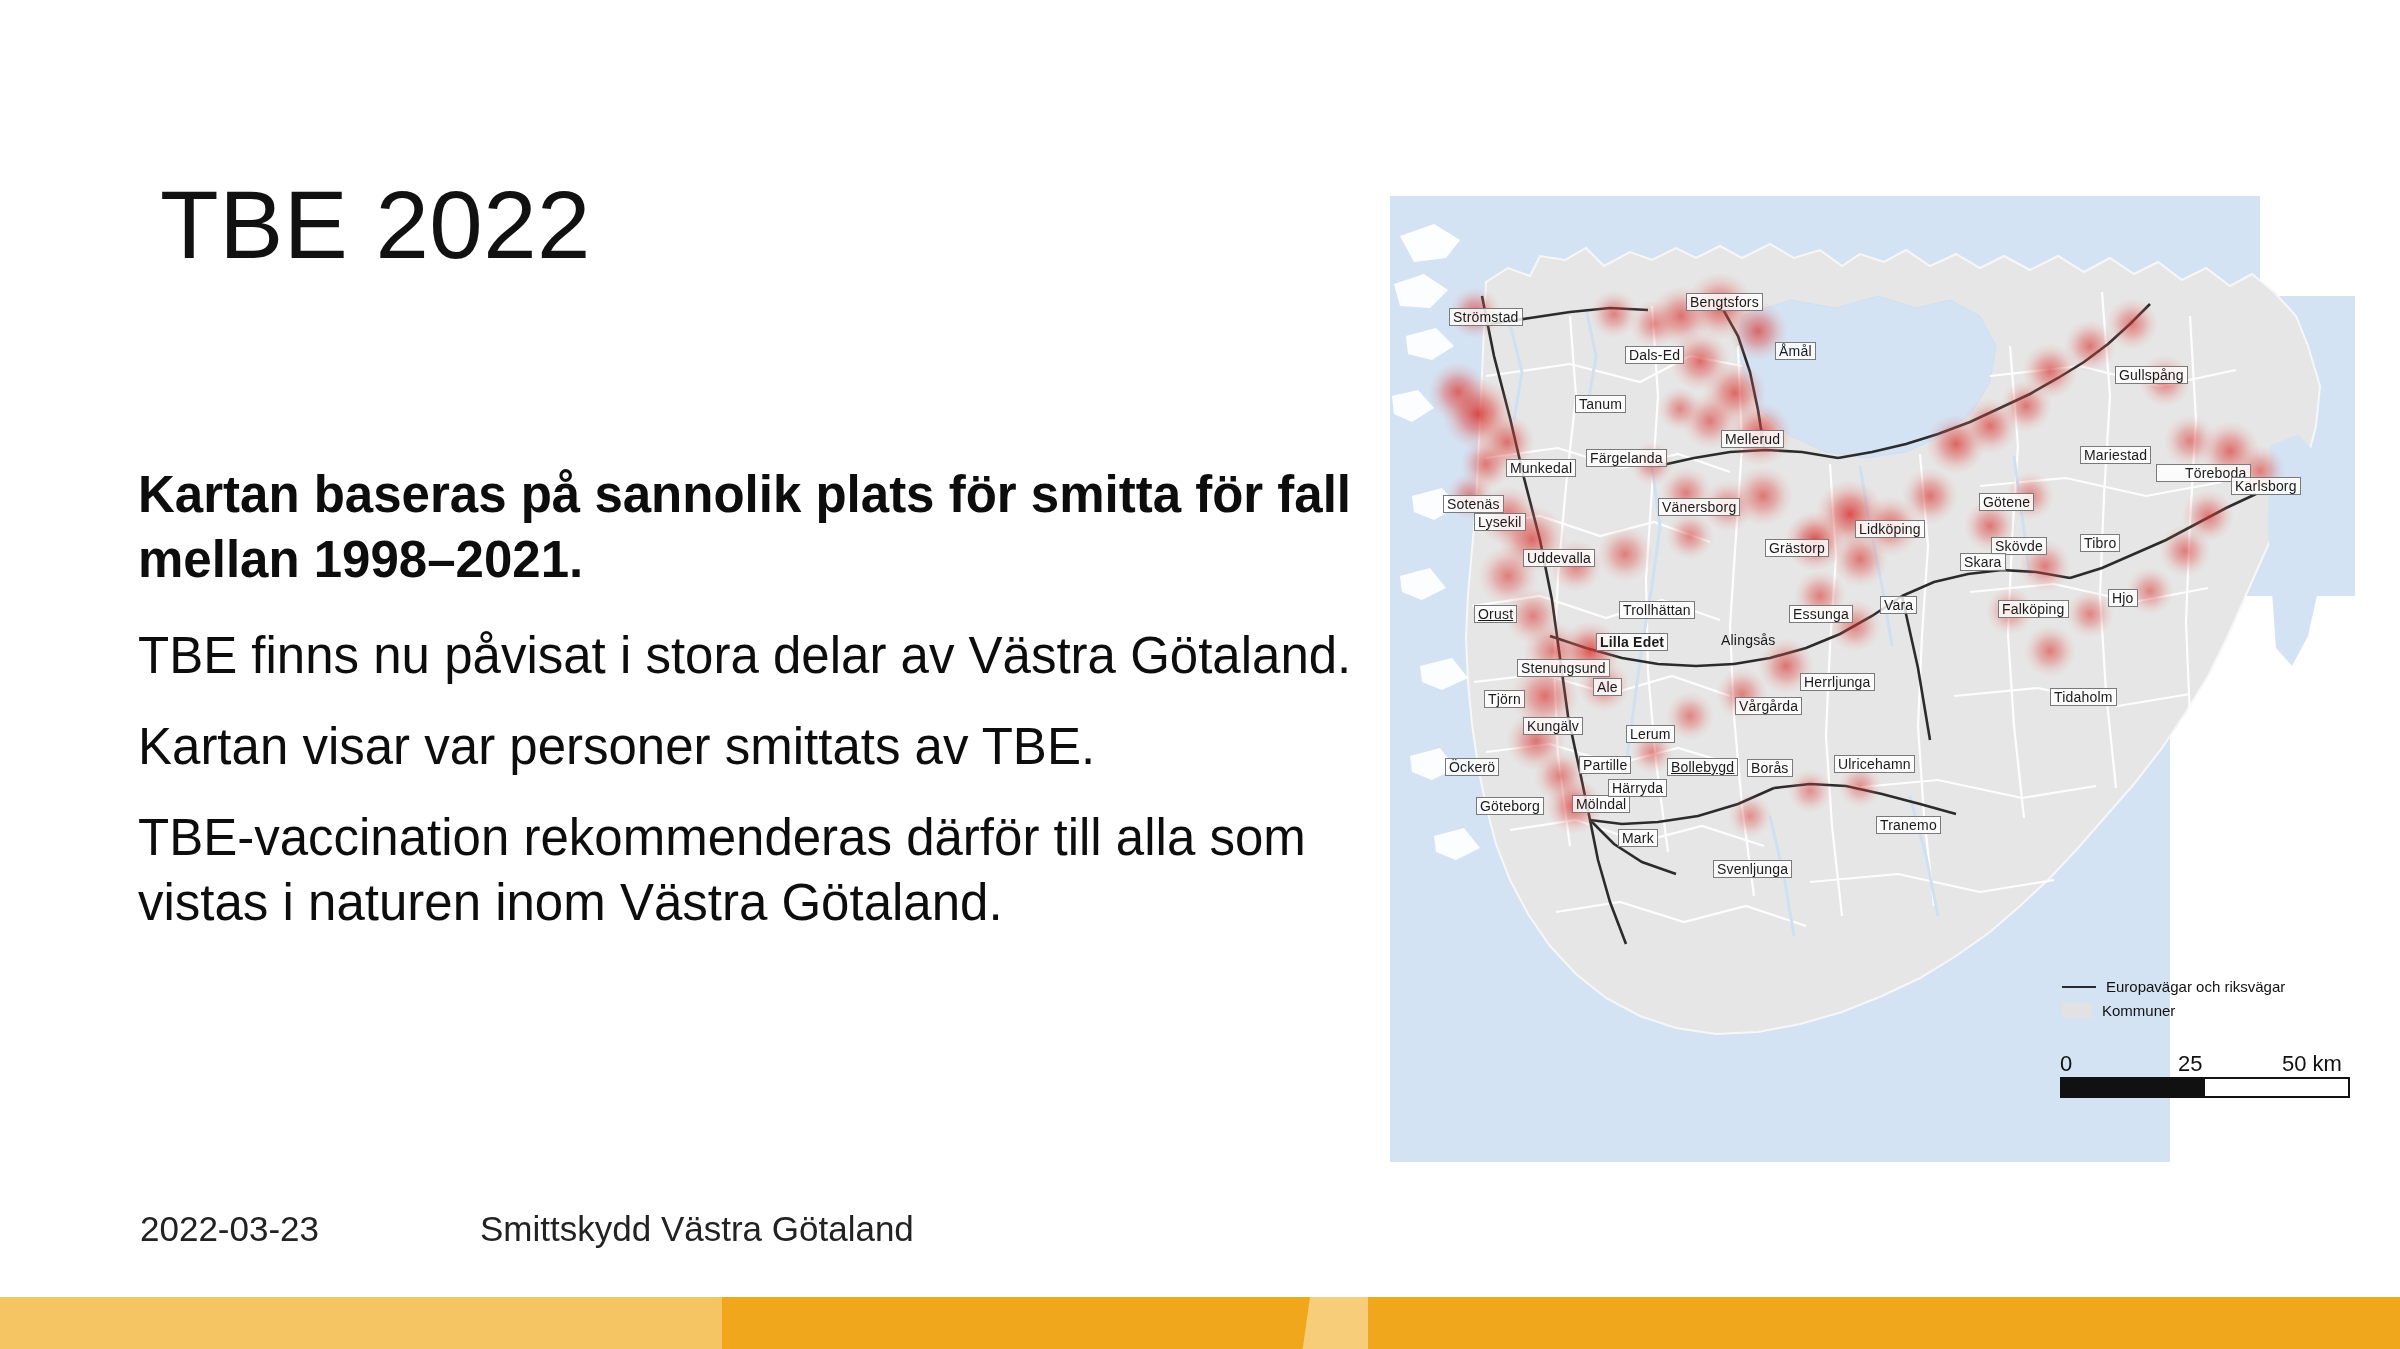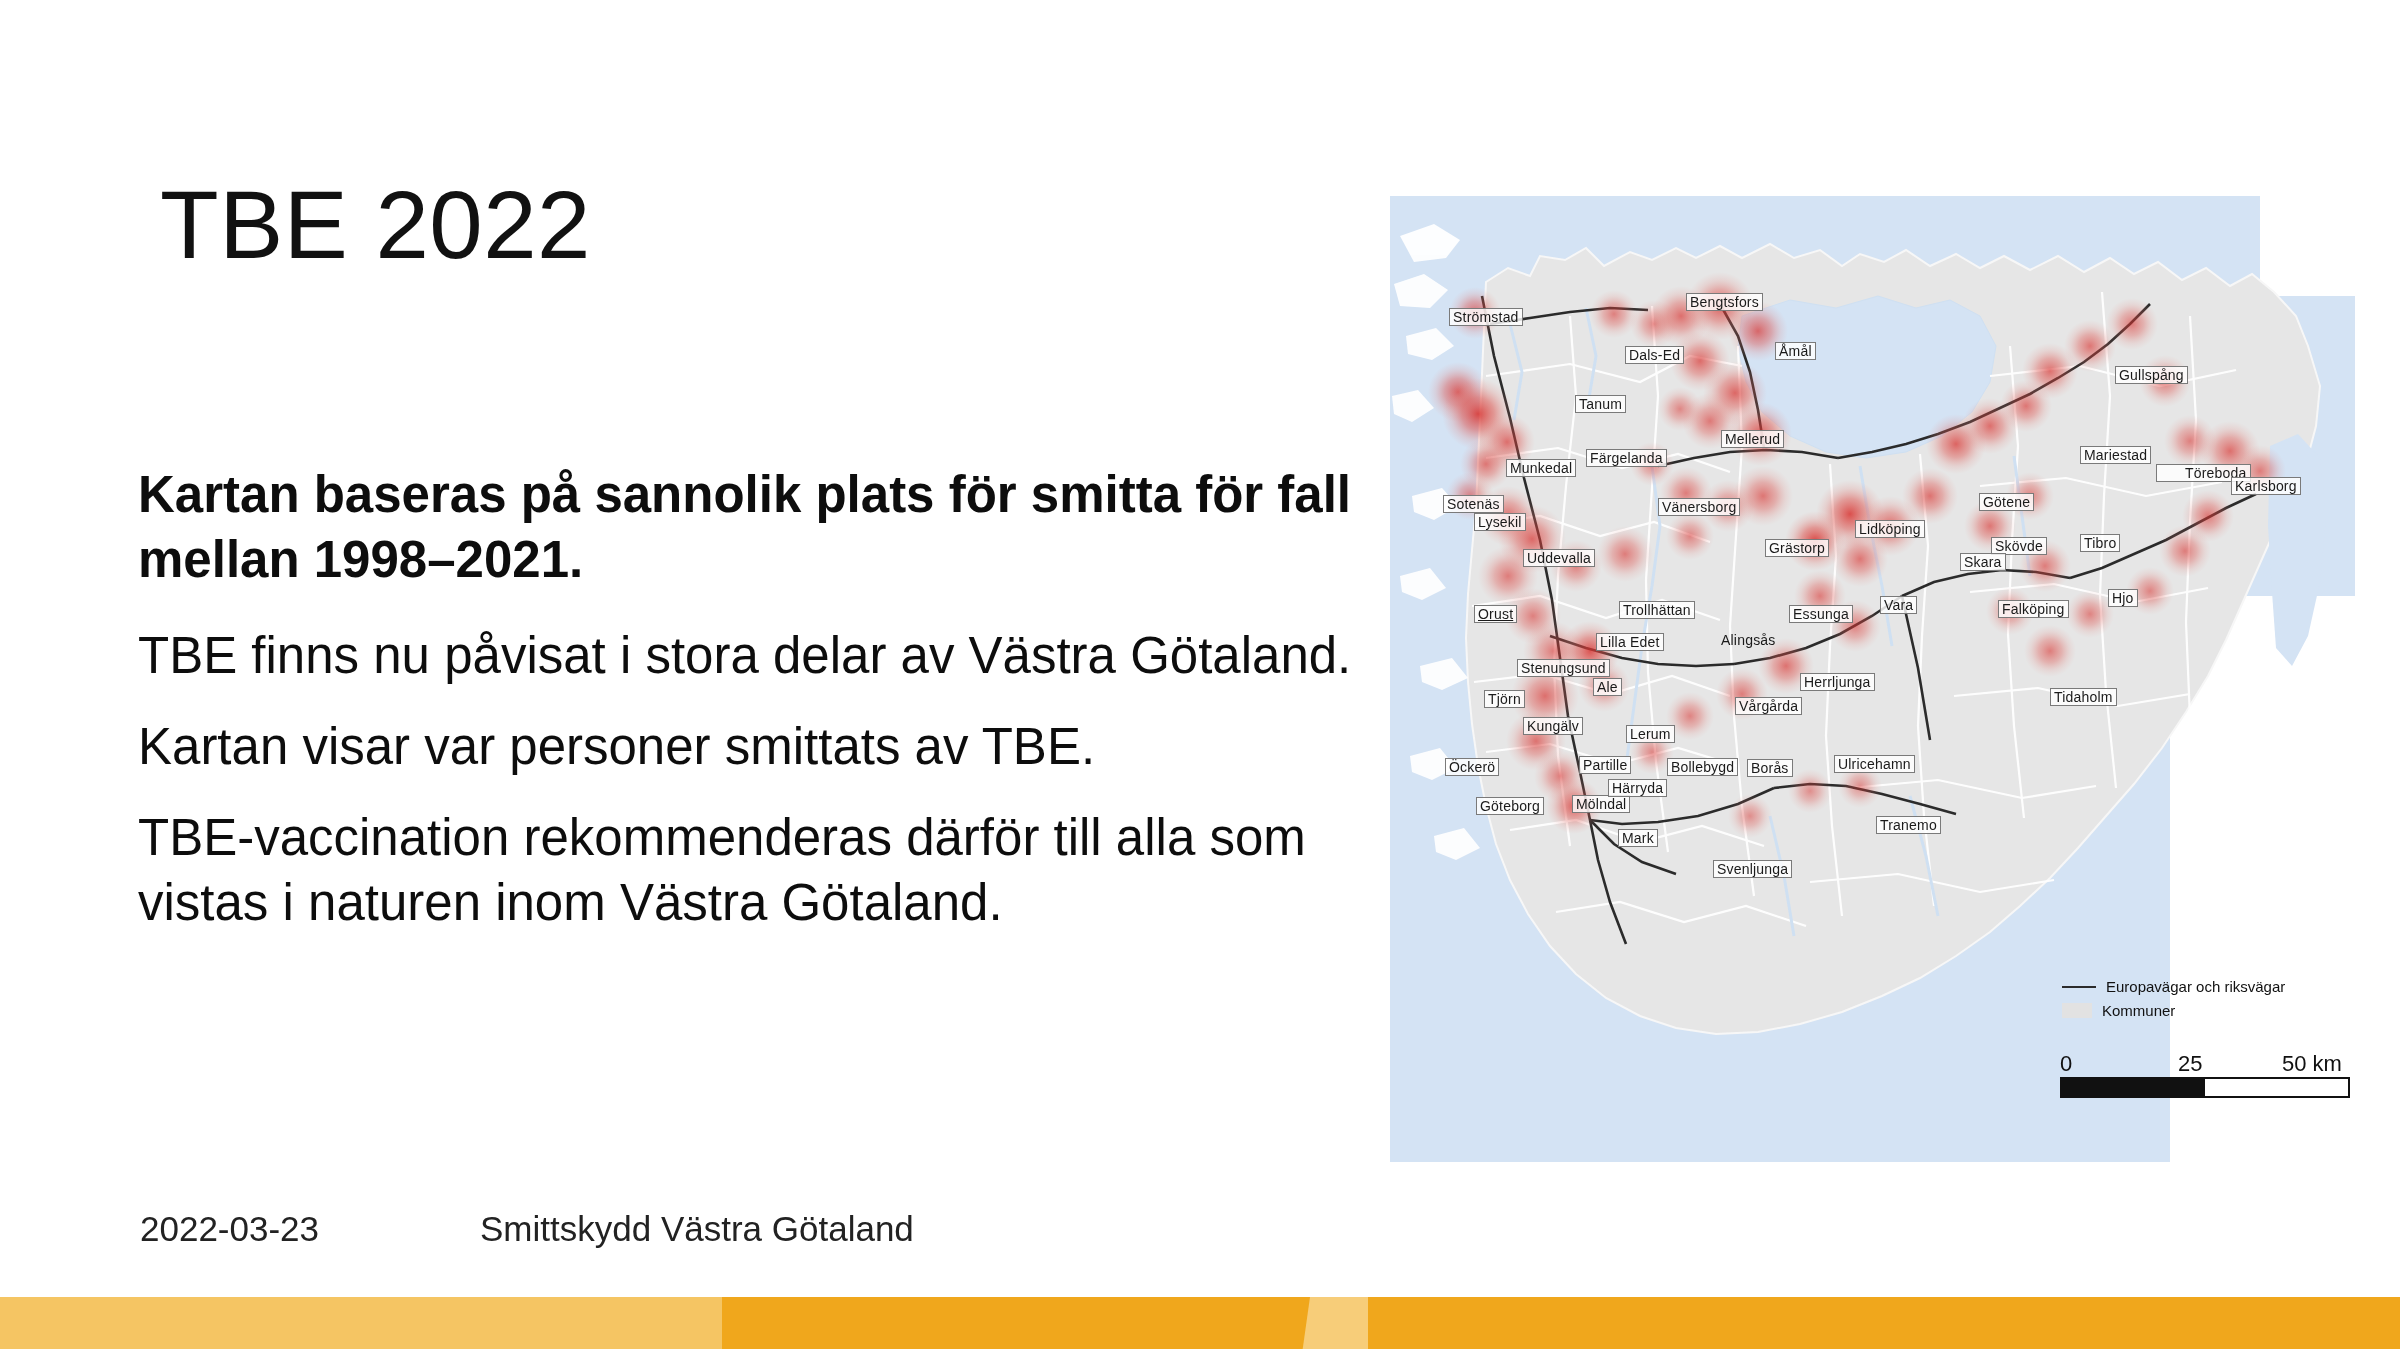--- a/index.html
+++ b/index.html
@@ -407,33 +407,33 @@
       <div class="place-label" style="left: 133px; top: 353px;">Uddevalla</div>
       <div class="place-label" style="left: 375px; top: 343px;">Grästorp</div>
       <div class="place-label" style="left: 465px; top: 324px;">Lidköping</div>
       <div class="place-label" style="left: 570px; top: 357px;">Skara</div>
       <div class="place-label" style="left: 84px; top: 409px; text-decoration: underline;">Orust</div>
       <div class="place-label" style="left: 229px; top: 405px;">Trollhättan</div>
       <div class="place-label" style="left: 399px; top: 409px;">Essunga</div>
       <div class="place-label" style="left: 490px; top: 400px;">Vara</div>
       <div class="place-label" style="left: 608px; top: 404px;">Falköping</div>
       <div class="place-label" style="left: 718px; top: 393px;">Hjo</div>
-      <div class="place-label" style="left: 206px; top: 437px;">Lilla Edet</div>
+      <div class="place-label" style="left: 206px; top: 437px; font-weight: bold;">Lilla Edet</div>
       <div class="place-label plain" style="left: 328px; top: 436px;">Alingsås</div>
       <div class="place-label" style="left: 127px; top: 463px;">Stenungsund</div>
       <div class="place-label" style="left: 660px; top: 452px; margin-top: 40px;">Tidaholm</div>
       <div class="place-label" style="left: 94px; top: 494px;">Tjörn</div>
       <div class="place-label" style="left: 203px; top: 482px;">Ale</div>
       <div class="place-label" style="left: 410px; top: 477px;">Herrljunga</div>
       <div class="place-label" style="left: 345px; top: 501px;">Vårgårda</div>
       <div class="place-label" style="left: 133px; top: 521px;">Kungälv</div>
       <div class="place-label" style="left: 236px; top: 529px;">Lerum</div>
       <div class="place-label" style="left: 55px; top: 562px;">Öckerö</div>
       <div class="place-label" style="left: 189px; top: 560px;">Partille</div>
-      <div class="place-label" style="left: 277px; top: 562px;">Bollebygd</div>
+      <div class="place-label" style="left: 277px; top: 562px; text-decoration: underline;">Bollebygd</div>
       <div class="place-label" style="left: 357px; top: 563px;">Borås</div>
       <div class="place-label" style="left: 444px; top: 559px;">Ulricehamn</div>
       <div class="place-label" style="left: 86px; top: 601px;">Göteborg</div>
       <div class="place-label" style="left: 182px; top: 599px;">Mölndal</div>
       <div class="place-label" style="left: 218px; top: 583px;">Härryda</div>
       <div class="place-label" style="left: 228px; top: 633px;">Mark</div>
       <div class="place-label" style="left: 486px; top: 620px;">Tranemo</div>
       <div class="place-label" style="left: 323px; top: 664px;">Svenljunga</div>
     </div>
 

